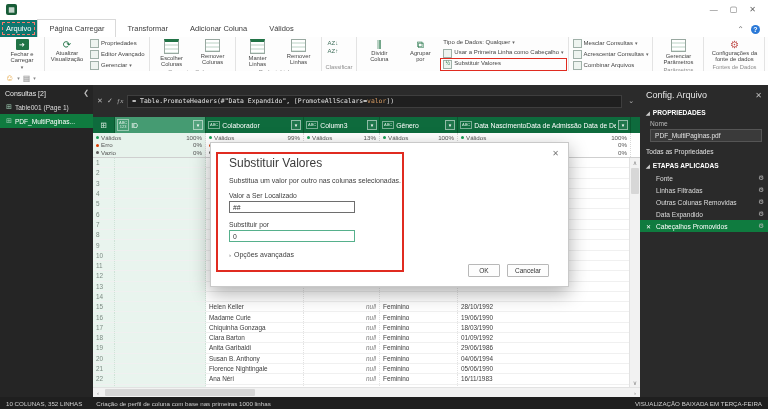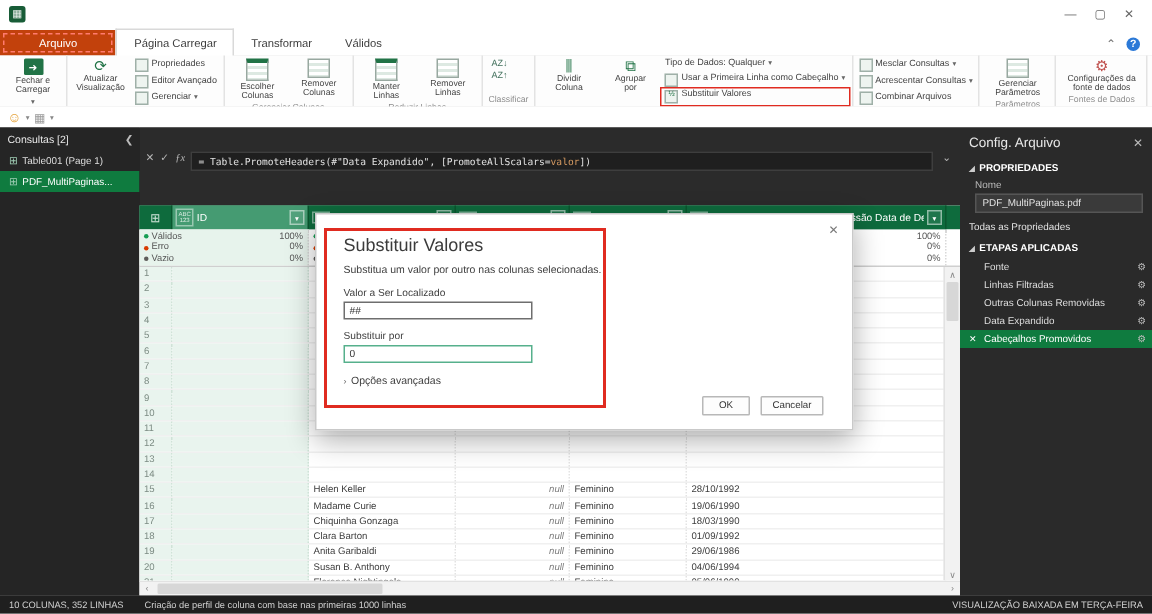--- a/index.html
+++ b/index.html
@@ -11,21 +11,21 @@
             display:flex;align-items:center;padding:0 4px;}
   .app-icon{width:11px;height:11px;background:#185c37;border-radius:2px;margin:0 5px 0 2px;
             display:flex;align-items:center;justify-content:center;color:#fff;font-size:7px;line-height:7px;}
   .title-text{font-size:7.5px;color:#555;}
   .win-ctrls{margin-left:auto;display:flex;gap:12px;align-items:center;padding-right:8px;}
   .win-ctrls span{font-size:8px;color:#666;cursor:default;}
   
   .tabrow{position:absolute;top:19px;left:0;right:0;height:18px;background:#fff;
           border-bottom:1px solid #d9d9d9;display:flex;align-items:flex-end;}
   .tab{font-size:7.5px;color:#3d3d3d;padding:4px 11px 4px;white-space:nowrap;}
-  .tab.file{background:#c2410c;color:#fff;outline:1px dashed #ff7b6e;outline-offset:-3px;padding:4px 26px;}
+  .tab.file{background:#0f766e;color:#fff;outline:1px dashed #ff7b6e;outline-offset:-3px;padding:4px 6px;}
   .tab.active{border:1px solid #d9d9d9;border-bottom:1px solid #fff;background:#fff;margin-bottom:-1px;}
   .tab-right{margin-left:auto;display:flex;align-items:center;gap:7px;padding:0 8px 3px 0;}
   .chev-up{font-size:8px;color:#777;}
   .help-dot{width:9px;height:9px;border-radius:50%;background:#2b79d7;color:#fff;font-size:7px;
             display:flex;align-items:center;justify-content:center;font-weight:bold;}
   
   .ribbon{position:absolute;top:37px;left:0;right:0;height:34px;background:#fdfdfd;
           border-bottom:1px solid #d9d9d9;display:flex;align-items:stretch;}
   .rg{display:flex;flex-direction:column;border-right:1px solid #e3e3e3;padding:1px 2px 0;}
   .rg-body{display:flex;flex:1;align-items:flex-start;gap:1px;}
@@ -57,21 +57,21 @@
   .main{position:absolute;top:85px;left:0;right:0;bottom:12px;display:flex;background:#1e1e1e;}
   
   .qpanel{width:93px;background:#252525;color:#ddd;flex:0 0 auto;display:flex;flex-direction:column;}
   .qhead{display:flex;align-items:center;font-size:7px;color:#e8e8e8;padding:4px 4px 3px 5px;}
   .qhead .coll{margin-left:auto;font-size:7px;color:#bbb;}
   .qitem{display:flex;align-items:center;gap:3px;font-size:6.6px;color:#ddd;padding:3px 2px 3px 6px;white-space:nowrap;overflow:hidden;}
   .qitem.sel{background:#0f7b3f;color:#fff;}
   .qitem .qic{font-size:7px;color:#9fcdb4;}
   
   .center{flex:1;display:flex;flex-direction:column;min-width:0;}
-  .fbar{height:20px;background:#2b2b2b;display:flex;align-items:flex-start;gap:4px;padding:16px 4px;flex:0 0 auto;}
+  .fbar{height:32px;background:#2b2b2b;display:flex;align-items:center;gap:4px;padding:0 4px;flex:0 0 auto;}
   .fbar .fbtn{color:#b5b5b5;font-size:7px;}
   .fbar .fx{font-style:italic;font-family:"Liberation Serif",serif;}
   .finput{flex:1;background:#1f1f1f;border:1px solid #3e3e3e;height:11px;display:flex;align-items:center;
           padding:0 4px;font-family:"DejaVu Sans Mono",monospace;font-size:6.4px;color:#e2e2e2;white-space:nowrap;overflow:hidden;}
   .kw{color:#d79b62;}
   .fexp{color:#b5b5b5;font-size:7px;padding:0 2px;}
   
   .gridwrap{flex:1;background:#fff;display:flex;flex-direction:column;min-height:0;position:relative;}
   .ghead{height:16px;display:flex;flex:0 0 auto;background:#0e6b3d;}
   .gh{background:#0e6b3d;color:#fff;display:flex;align-items:center;font-size:6.8px;
@@ -159,20 +159,21 @@
     <span>—</span>
     <span>▢</span>
     <span>✕</span>
   </span>
 </div>
 
 <div class="tabrow">
   <span class="tab file">Arquivo</span>
   <span class="tab active">Página Carregar</span>
   <span class="tab">Transformar</span>
+  <span class="tab">Adicionar Coluna</span>
   <span class="tab">Válidos</span>
   <span class="tab-right">
     <span class="chev-up">⌃</span>
     <span class="help-dot">?</span>
   </span>
 </div>
 
 <div class="ribbon">
   <div class="rg">
     <div class="rg-body">

